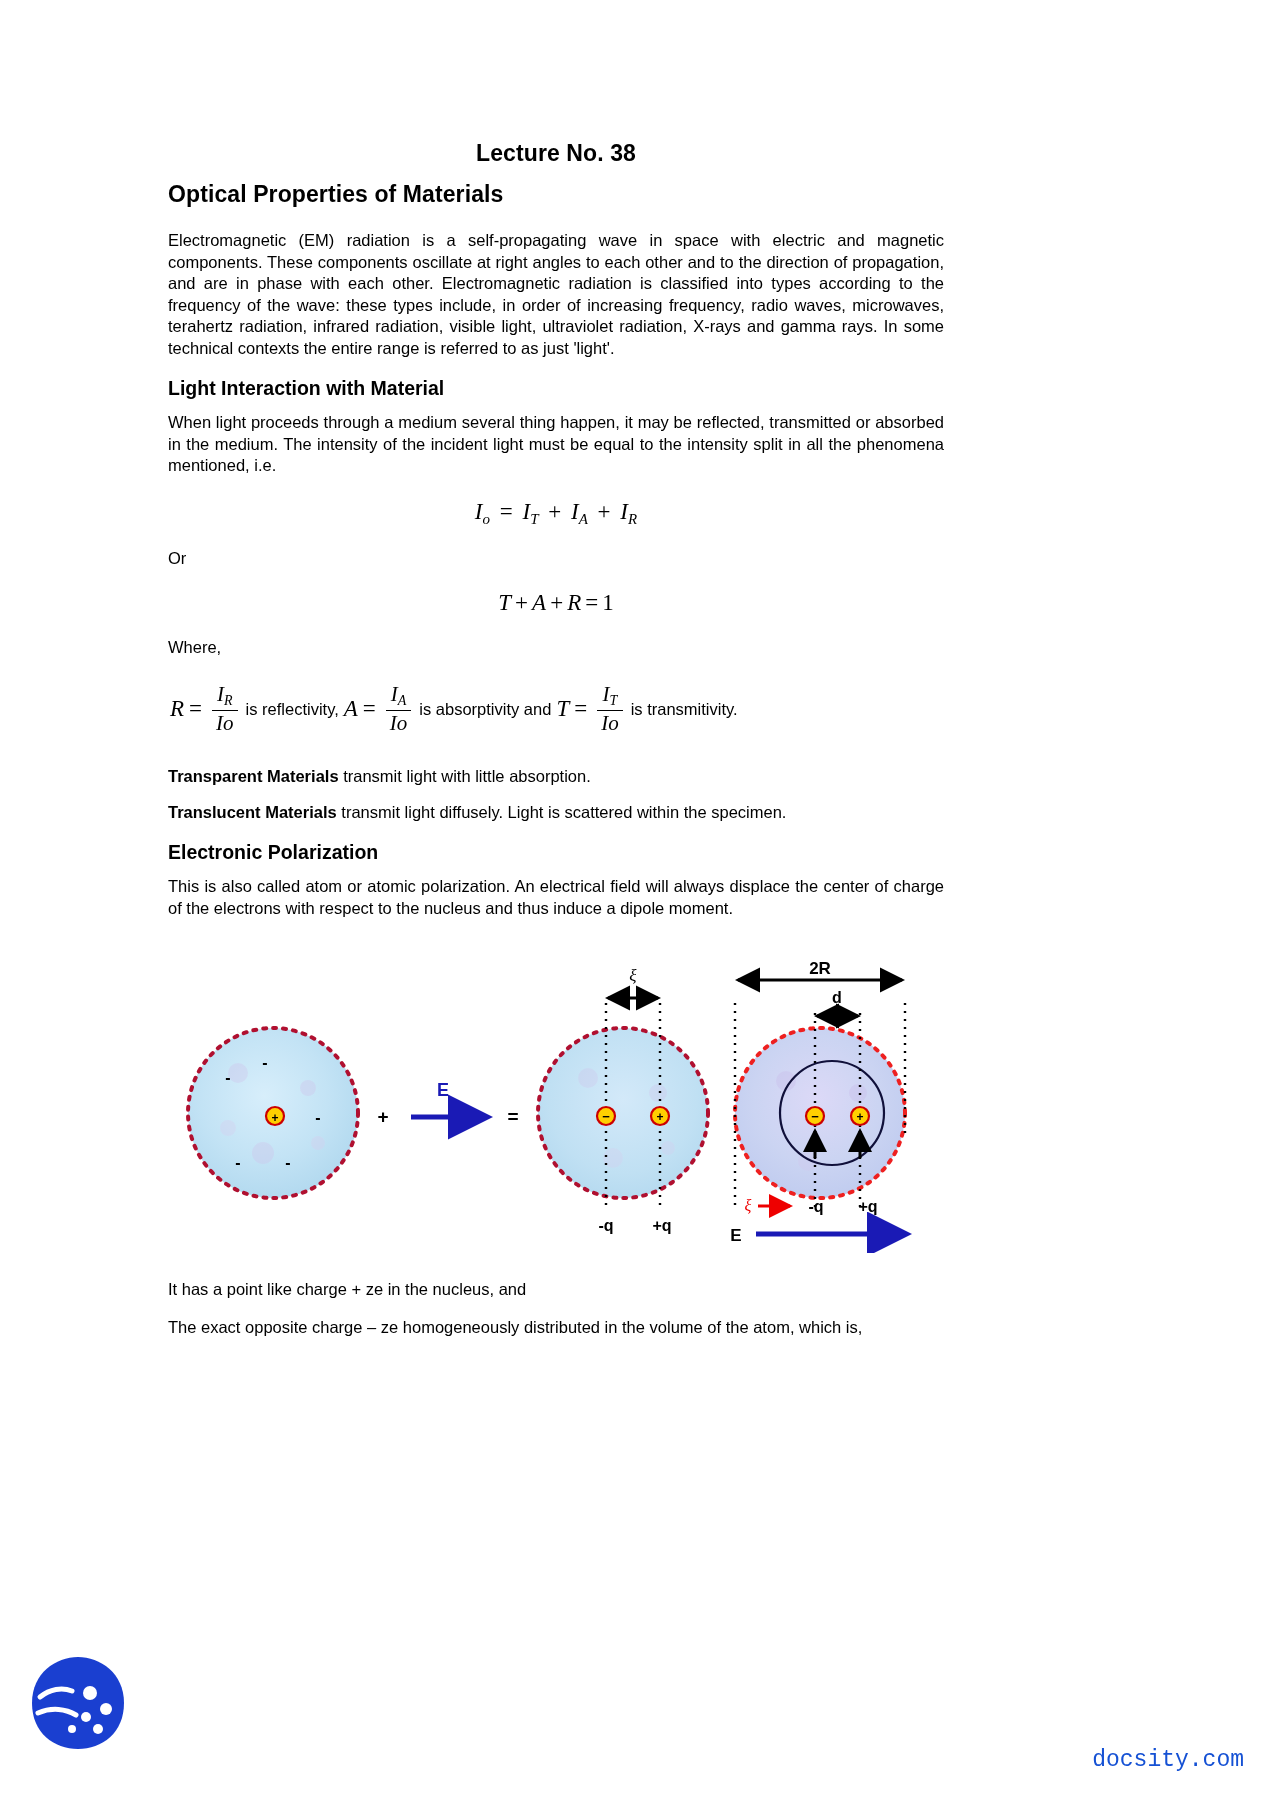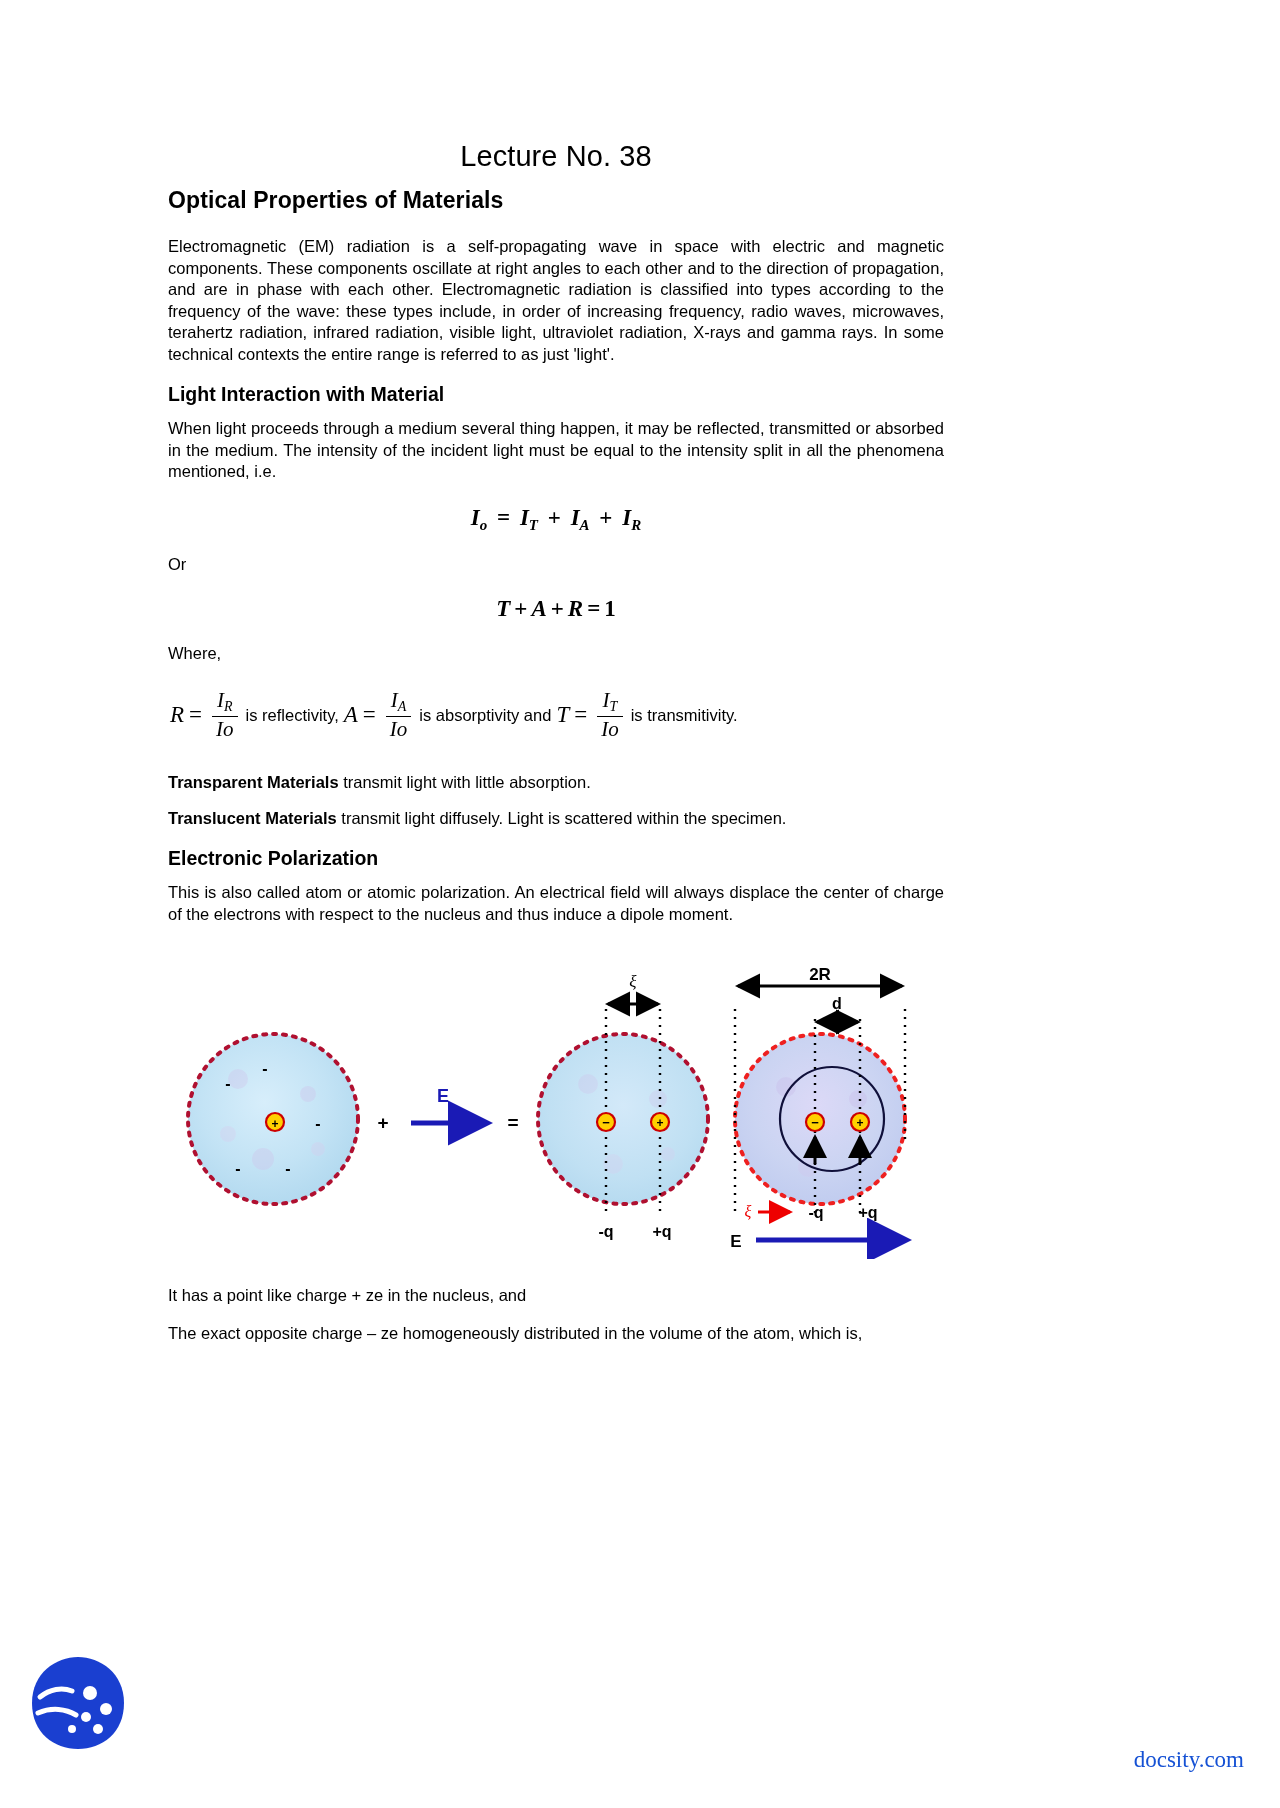--- a/index.html
+++ b/index.html
@@ -16,22 +16,22 @@
     color: #000000;
     overflow: hidden;
   }
   .content {
     position: absolute;
     left: 168px;
     top: 140px;
     width: 776px;
   }
   h1.lecture-title {
-    font-size: 29px;
-    font-weight: normal;
+    font-size: 23px;
+    font-weight: bold;
     text-align: center;
     margin: 0 0 14px 0;
     letter-spacing: 0.1px;
   }
   h2.doc-subtitle {
     font-size: 23px;
     font-weight: bold;
     text-align: left;
     margin: 0 0 22px 0;
     letter-spacing: 0.1px;
@@ -47,21 +47,20 @@
     font-size: 19.5px;
     font-weight: bold;
     margin: 18px 0 12px 0;
   }
   .eq-center {
     text-align: center;
     margin: 22px 0 22px 0;
     font-family: "Liberation Serif", serif;
     font-style: italic;
     font-size: 23px;
-    font-weight: bold;
   }
   .eq-center .sub {
     font-size: 15px;
     vertical-align: -0.32em;
     font-style: italic;
   }
   .eq-center .op {
     font-style: normal;
     padding: 0 4px;
   }
@@ -142,21 +141,21 @@
     top: 1653px;
     width: 100px;
     height: 100px;
   }
   .docsity-text {
     position: absolute;
     right: 36px;
     top: 1747px;
     font-size: 23px;
     color: #1551d4;
-    font-family: Liberation Serif, serif;
+    font-family: Liberation Mono, monospace;
   }
 </style>
 </head>
 <body>
 
 <div class="page">
 
   <div class="content">
 
     <h1 class="lecture-title">Lecture No. 38</h1>

